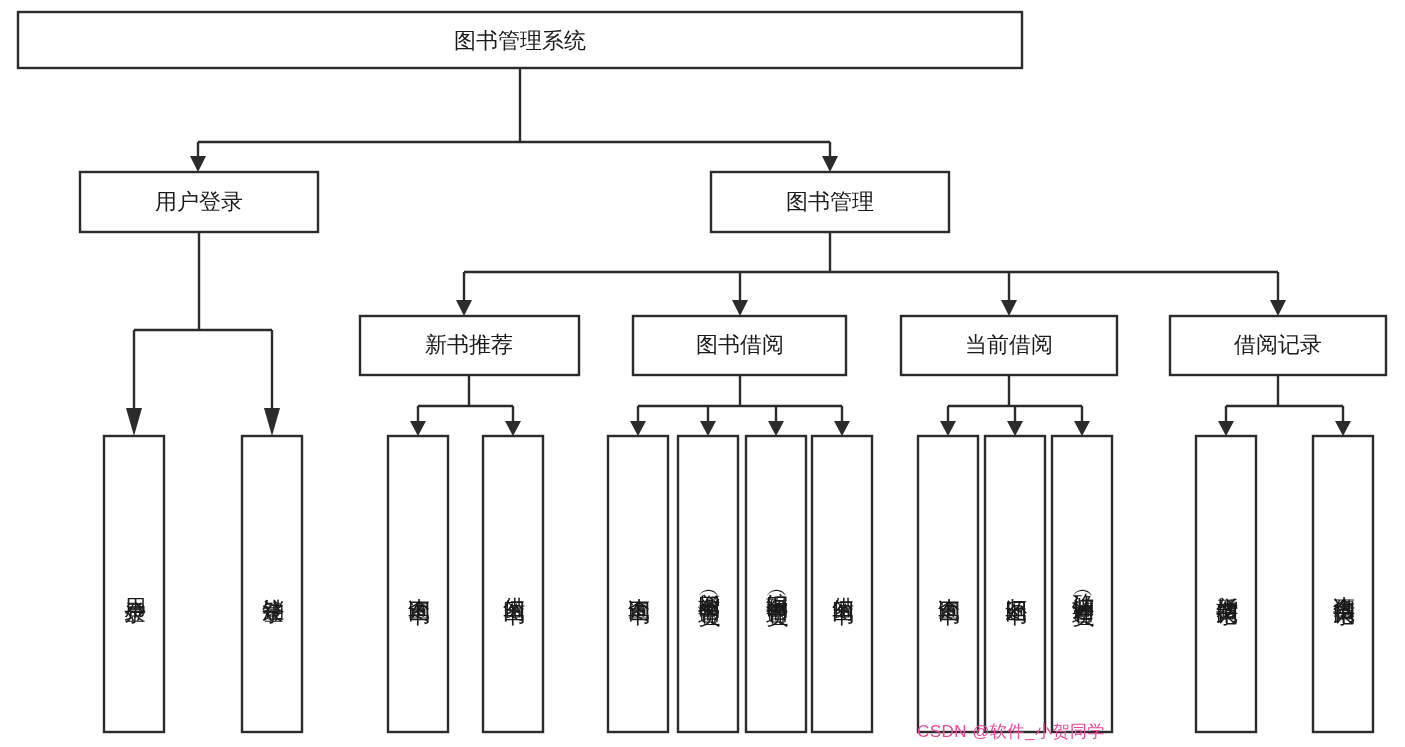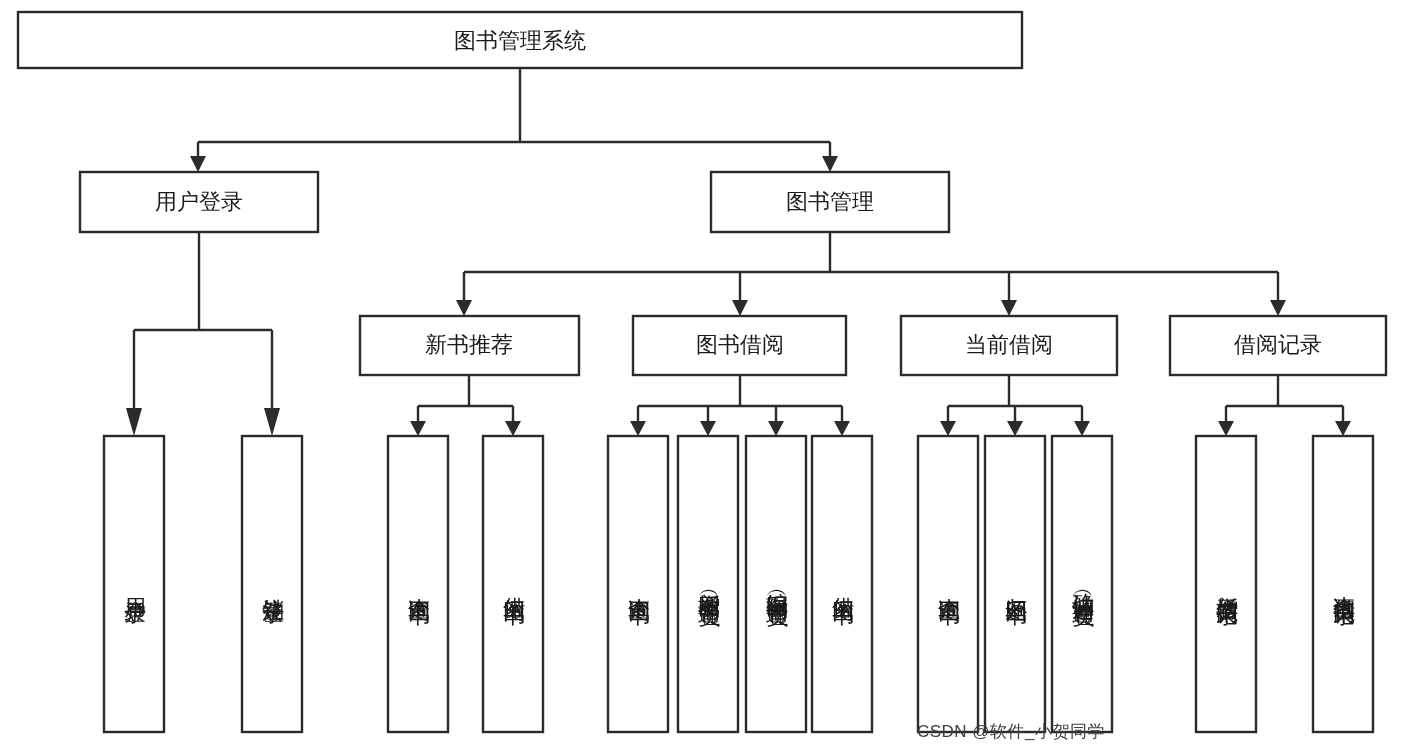--- a/index.html
+++ b/index.html
@@ -59,21 +59,21 @@
     writing-mode: vertical-rl;
     text-orientation: upright;
     letter-spacing: 2px;
   }
   .watermark {
     position: absolute;
     right: 8px;
     bottom: 4px;
     font-family: "Liberation Sans", "DejaVu Sans", sans-serif;
     font-size: 17px;
-    color: #404040;
+    color: #ec4899;
     letter-spacing: 0.5px;
     user-select: none;
     pointer-events: none;
   }
 </style>
 </head>
 <body>
 
 <div id="diagram-root">
 

